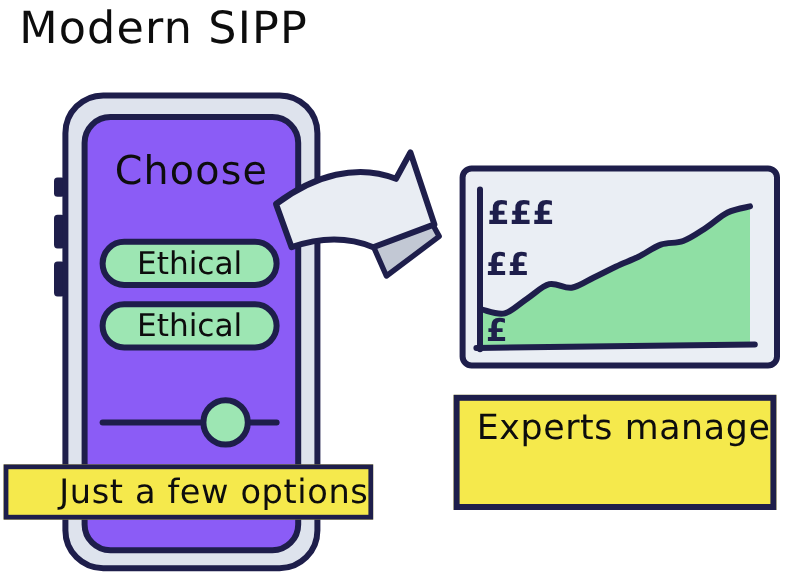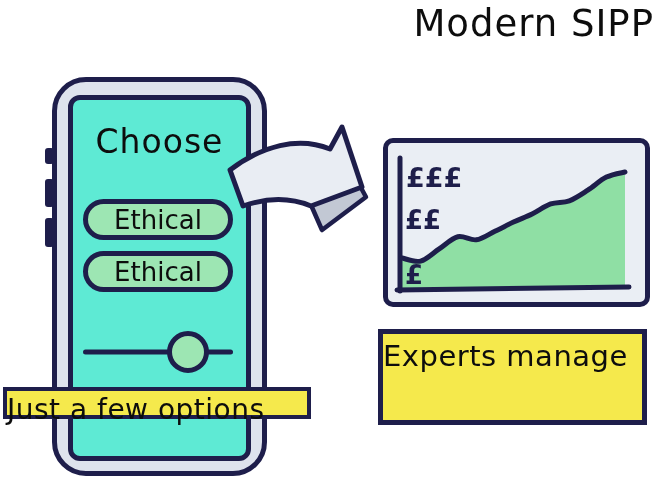--- a/index.html
+++ b/index.html
@@ -2,35 +2,35 @@
 <html><head>
 <meta charset="utf-8">
 <style>
   html,body{margin:0;padding:0;background:#ffffff;}
   .stage{
     position:relative;width:654px;height:486px;overflow:hidden;background:#ffffff;
     font-family:"DejaVu Sans","Liberation Sans",sans-serif;color:#111111;
   }
   
   .title{
-    position:absolute;top:2px;left:0;width:100%;text-align:right;
-    font-size:37px;font-weight:500;letter-spacing:1px;color:#0d0d0d;padding-left:0;box-sizing:border-box;
+    position:absolute;top:2px;left:0;width:100%;text-align:left;
+    font-size:37px;font-weight:500;letter-spacing:1px;color:#0d0d0d;padding-left:16px;box-sizing:border-box;
   }
   
   .side-btn{position:absolute;left:45px;width:9px;background:#1e1e4b;border-radius:3px;z-index:0;}
   .side-btn.b1{top:148px;height:16px;}
   .side-btn.b2{top:179px;height:28px;}
   .side-btn.b3{top:218px;height:29px;}
   .phone{
     position:absolute;left:52px;top:77px;width:215px;height:399px;box-sizing:border-box;
     background:#dee3ed;border:5px solid #1e1e4b;border-radius:34px;z-index:1;
   }
   .screen{
     position:absolute;left:11px;top:13px;width:183px;height:366px;box-sizing:border-box;
-    background:#5eead4;border:5px solid #1e1e4b;border-radius:12px;
+    background:#8b5cf6;border:5px solid #1e1e4b;border-radius:24px;
   }
   .choose{
     position:absolute;top:22px;left:0;width:100%;text-align:center;
     font-size:33px;font-weight:500;color:#0d0d0d;letter-spacing:1px;
   }
   .pill{
     position:absolute;left:10px;width:150px;height:41px;box-sizing:border-box;
     background:#9de6b3;border:5px solid #1e1e4b;border-radius:21px;
     display:flex;align-items:center;justify-content:center;
     font-size:26px;color:#0d0d0d;cursor:pointer;
@@ -53,24 +53,24 @@
     background:#eaeef4;border:5px solid #1e1e4b;border-radius:10px;z-index:2;
   }
   
   .overlay{position:absolute;left:0;top:0;width:654px;height:486px;z-index:5;pointer-events:none;}
   .overlay text{
     font-family:"DejaVu Sans","Liberation Sans",sans-serif;font-weight:bold;fill:#1e1e4b;
   }
   
   .banner{
     position:absolute;background:#f5e94c;border:4px solid #1e1e4b;box-sizing:border-box;
-    text-align:left;color:#0d0d0d;z-index:7;
+    text-align:right;color:#0d0d0d;z-index:7;
   }
   .banner.b-phone{
-    left:3px;top:387px;width:308px;height:32px;
+    left:3px;top:387px;width:308px;height:46px;
     font-size:28px;line-height:37px;letter-spacing:.5px;
   }
   .banner.b-chart{
     left:378px;top:329px;width:269px;height:96px;border-width:5px;
     font-size:29px;line-height:41px;padding-top:2px;letter-spacing:.5px;
   }
 </style>
 </head>
 <body>
 

